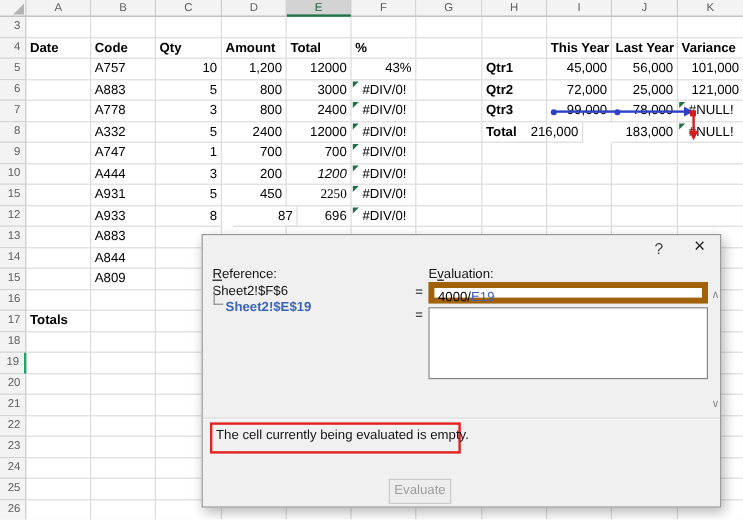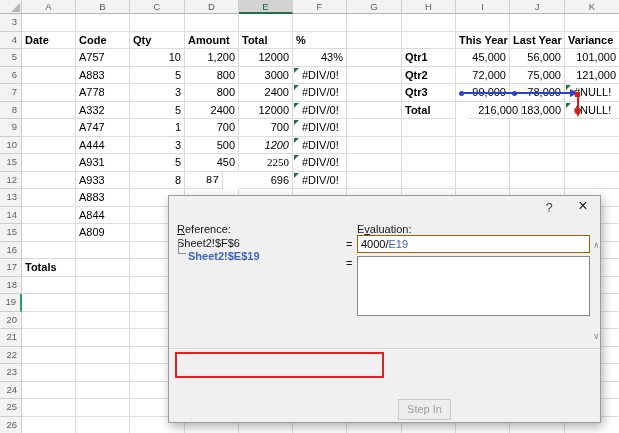--- a/index.html
+++ b/index.html
@@ -45,21 +45,21 @@
         color:#1a1a1a;font-size:16px;line-height:18px;cursor:default;}
   .dlg-label{position:absolute;color:#141414;}
   .u{text-decoration:underline;}
   #ref-label{left:8px;top:27px;}
   #eval-label{left:188px;top:27px;}
   #ref-value{position:absolute;left:8px;top:41px;color:#141414;}
   .eq{position:absolute;color:#141414;}
   #eq1{left:177px;top:42px;}
   #eq2{left:177px;top:61px;}
   #eval-box{position:absolute;left:188px;top:39px;width:233px;height:18px;background:#fff;
-        border:1px solid #a16207;box-sizing:border-box;line-height:16px;padding:0 3px;white-space:nowrap;}
+        border:5px solid #a16207;box-sizing:border-box;line-height:16px;padding:0 3px;white-space:nowrap;}
   #eval-blue{color:var(--reference-blue);}
   #tree-bracket{position:absolute;left:9px;top:43px;width:7px;height:14px;
         border-left:1px solid #8A8A8A;border-bottom:1px solid #8A8A8A;}
   #sub-ref{position:absolute;left:19px;top:54px;color:var(--reference-blue);font-weight:bold;}
   #eval-box2{position:absolute;left:188px;top:60px;width:233px;height:60px;background:#fff;
         border:1px solid #868686;box-sizing:border-box;}
   .chev{position:absolute;color:#8A8A8A;font-size:9px;}
   #chev-up{left:424px;top:44px;}
   #chev-down{left:424px;top:135px;}
   #dlg-divider{position:absolute;left:0;top:152px;width:431px;height:2px;box-sizing:border-box;
@@ -151,59 +151,59 @@
       <div class="cell r" style="left: 565px; top: 49px; width: 55px; height: 17.5px;">101,000</div>
       <div class="cell" style="left: 22px; top: 66.5px; width: 54px; height: 17.5px;"></div>
       <div class="cell" style="left: 76px; top: 66.5px; width: 54px; height: 17.5px;">A883</div>
       <div class="cell r" style="left: 130px; top: 66.5px; width: 55px; height: 17.5px;">5</div>
       <div class="cell r" style="left: 185px; top: 66.5px; width: 54px; height: 17.5px;">800</div>
       <div class="cell r" style="left: 239px; top: 66.5px; width: 54px; height: 17.5px;">3000</div>
       <div class="cell err" style="left: 293px; top: 66.5px; width: 54px; height: 17.5px;">#DIV/0!</div>
       <div class="cell" style="left: 347px; top: 66.5px; width: 55px; height: 17.5px;"></div>
       <div class="cell b" style="left: 402px; top: 66.5px; width: 54px; height: 17.5px;">Qtr2</div>
       <div class="cell r" style="left: 456px; top: 66.5px; width: 54px; height: 17.5px;">72,000</div>
-      <div class="cell r" style="left: 510px; top: 66.5px; width: 55px; height: 17.5px;">75,000</div>
+      <div class="cell r" style="left: 510px; top: 66.5px; width: 55px; height: 17.5px;">25,000</div>
       <div class="cell r" style="left: 565px; top: 66.5px; width: 55px; height: 17.5px;">121,000</div>
       <div class="cell" style="left: 22px; top: 84px; width: 54px; height: 17.5px;"></div>
       <div class="cell" style="left: 76px; top: 84px; width: 54px; height: 17.5px;">A778</div>
       <div class="cell r" style="left: 130px; top: 84px; width: 55px; height: 17.5px;">3</div>
       <div class="cell r" style="left: 185px; top: 84px; width: 54px; height: 17.5px;">800</div>
       <div class="cell r" style="left: 239px; top: 84px; width: 54px; height: 17.5px;">2400</div>
       <div class="cell err" style="left: 293px; top: 84px; width: 54px; height: 17.5px;">#DIV/0!</div>
       <div class="cell" style="left: 347px; top: 84px; width: 55px; height: 17.5px;"></div>
       <div class="cell b" style="left: 402px; top: 84px; width: 54px; height: 17.5px;">Qtr3</div>
       <div class="cell r" style="left: 456px; top: 84px; width: 54px; height: 17.5px;">99,000</div>
       <div class="cell r" style="left: 510px; top: 84px; width: 55px; height: 17.5px;">78,000</div>
       <div class="cell err" style="left: 565px; top: 84px; width: 55px; height: 17.5px;">#NULL!</div>
       <div class="cell" style="left: 22px; top: 101.5px; width: 54px; height: 17.5px;"></div>
       <div class="cell" style="left: 76px; top: 101.5px; width: 54px; height: 17.5px;">A332</div>
       <div class="cell r" style="left: 130px; top: 101.5px; width: 55px; height: 17.5px;">5</div>
       <div class="cell r" style="left: 185px; top: 101.5px; width: 54px; height: 17.5px;">2400</div>
       <div class="cell r" style="left: 239px; top: 101.5px; width: 54px; height: 17.5px;">12000</div>
       <div class="cell err" style="left: 293px; top: 101.5px; width: 54px; height: 17.5px;">#DIV/0!</div>
       <div class="cell" style="left: 347px; top: 101.5px; width: 55px; height: 17.5px;"></div>
       <div class="cell b" style="left: 402px; top: 101.5px; width: 54px; height: 17.5px;">Total</div>
-      <div class="cell r" style="left: 468px; top: 101.5px; width: 54px; height: 17.5px;">216,000</div>
+      <div class="cell r" style="left: 432px; top: 101.5px; width: 54px; height: 17.5px;">216,000</div>
       <div class="cell r" style="left: 510px; top: 101.5px; width: 55px; height: 17.5px;">183,000</div>
       <div class="cell err" style="left: 565px; top: 101.5px; width: 55px; height: 17.5px;">#NULL!</div>
       <div class="cell" style="left: 22px; top: 119px; width: 54px; height: 17.5px;"></div>
       <div class="cell" style="left: 76px; top: 119px; width: 54px; height: 17.5px;">A747</div>
       <div class="cell r" style="left: 130px; top: 119px; width: 55px; height: 17.5px;">1</div>
       <div class="cell r" style="left: 185px; top: 119px; width: 54px; height: 17.5px;">700</div>
       <div class="cell r" style="left: 239px; top: 119px; width: 54px; height: 17.5px;">700</div>
       <div class="cell err" style="left: 293px; top: 119px; width: 54px; height: 17.5px;">#DIV/0!</div>
       <div class="cell" style="left: 347px; top: 119px; width: 55px; height: 17.5px;"></div>
       <div class="cell" style="left: 402px; top: 119px; width: 54px; height: 17.5px;"></div>
       <div class="cell" style="left: 456px; top: 119px; width: 54px; height: 17.5px;"></div>
       <div class="cell" style="left: 510px; top: 119px; width: 55px; height: 17.5px;"></div>
       <div class="cell" style="left: 565px; top: 119px; width: 55px; height: 17.5px;"></div>
       <div class="cell" style="left: 22px; top: 136.5px; width: 54px; height: 17.5px;"></div>
       <div class="cell" style="left: 76px; top: 136.5px; width: 54px; height: 17.5px;">A444</div>
       <div class="cell r" style="left: 130px; top: 136.5px; width: 55px; height: 17.5px;">3</div>
-      <div class="cell r" style="left: 185px; top: 136.5px; width: 54px; height: 17.5px;">500</div>
+      <div class="cell r" style="left: 185px; top: 136.5px; width: 54px; height: 17.5px;">200</div>
       <div class="cell r" style="left: 239px; top: 136.5px; width: 54px; height: 17.5px; font-style: italic;">1200</div>
       <div class="cell err" style="left: 293px; top: 136.5px; width: 54px; height: 17.5px;">#DIV/0!</div>
       <div class="cell" style="left: 347px; top: 136.5px; width: 55px; height: 17.5px;"></div>
       <div class="cell" style="left: 402px; top: 136.5px; width: 54px; height: 17.5px;"></div>
       <div class="cell" style="left: 456px; top: 136.5px; width: 54px; height: 17.5px;"></div>
       <div class="cell" style="left: 510px; top: 136.5px; width: 55px; height: 17.5px;"></div>
       <div class="cell" style="left: 565px; top: 136.5px; width: 55px; height: 17.5px;"></div>
       <div class="cell" style="left: 22px; top: 154px; width: 54px; height: 17.5px;"></div>
       <div class="cell" style="left: 76px; top: 154px; width: 54px; height: 17.5px;">A931</div>
       <div class="cell r" style="left: 130px; top: 154px; width: 55px; height: 17.5px;">5</div>
@@ -211,21 +211,21 @@
       <div class="cell r" style="left: 239px; top: 154px; width: 54px; height: 17.5px; font-family: Liberation Serif, serif;">2250</div>
       <div class="cell err" style="left: 293px; top: 154px; width: 54px; height: 17.5px;">#DIV/0!</div>
       <div class="cell" style="left: 347px; top: 154px; width: 55px; height: 17.5px;"></div>
       <div class="cell" style="left: 402px; top: 154px; width: 54px; height: 17.5px;"></div>
       <div class="cell" style="left: 456px; top: 154px; width: 54px; height: 17.5px;"></div>
       <div class="cell" style="left: 510px; top: 154px; width: 55px; height: 17.5px;"></div>
       <div class="cell" style="left: 565px; top: 154px; width: 55px; height: 17.5px;"></div>
       <div class="cell" style="left: 22px; top: 171.5px; width: 54px; height: 17.5px;"></div>
       <div class="cell" style="left: 76px; top: 171.5px; width: 54px; height: 17.5px;">A933</div>
       <div class="cell r" style="left: 130px; top: 171.5px; width: 55px; height: 17.5px;">8</div>
-      <div class="cell r" style="left: 169px; top: 171.5px; width: 54px; height: 17.5px; font-family: Liberation Mono, monospace;">87</div>
+      <div class="cell r" style="left: 194px; top: 171.5px; width: 54px; height: 17.5px;">87</div>
       <div class="cell r" style="left: 239px; top: 171.5px; width: 54px; height: 17.5px;">696</div>
       <div class="cell err" style="left: 293px; top: 171.5px; width: 54px; height: 17.5px;">#DIV/0!</div>
       <div class="cell" style="left: 347px; top: 171.5px; width: 55px; height: 17.5px;"></div>
       <div class="cell" style="left: 402px; top: 171.5px; width: 54px; height: 17.5px;"></div>
       <div class="cell" style="left: 456px; top: 171.5px; width: 54px; height: 17.5px;"></div>
       <div class="cell" style="left: 510px; top: 171.5px; width: 55px; height: 17.5px;"></div>
       <div class="cell" style="left: 565px; top: 171.5px; width: 55px; height: 17.5px;"></div>
       <div class="cell" style="left: 22px; top: 189px; width: 54px; height: 17.5px;"></div>
       <div class="cell" style="left: 76px; top: 189px; width: 54px; height: 17.5px;">A883</div>
       <div class="cell" style="left: 130px; top: 189px; width: 55px; height: 17.5px;"></div>
@@ -410,16 +410,17 @@
 
     <div id="tree-bracket"></div>
     <div id="sub-ref">Sheet2!$E$19</div>
     <div class="eq" id="eq2">=</div>
     <div id="eval-box2"></div>
     <div class="chev" id="chev-down">∨</div>
 
     <div id="dlg-divider"></div>
 
     <div id="msg-box"></div>
-
-    <button class="btn" id="btn-stepin" disabled=""><span>Step In</span><span class="u"></span><span></span></button>
+    <div id="msg-text">The cell currently being evaluated is empty.</div>
+
+    <button class="btn" id="btn-evaluate" disabled=""><span>Evaluate</span><span class="u"></span><span></span></button>
   </div>
 </div>
 
 </body></html>

